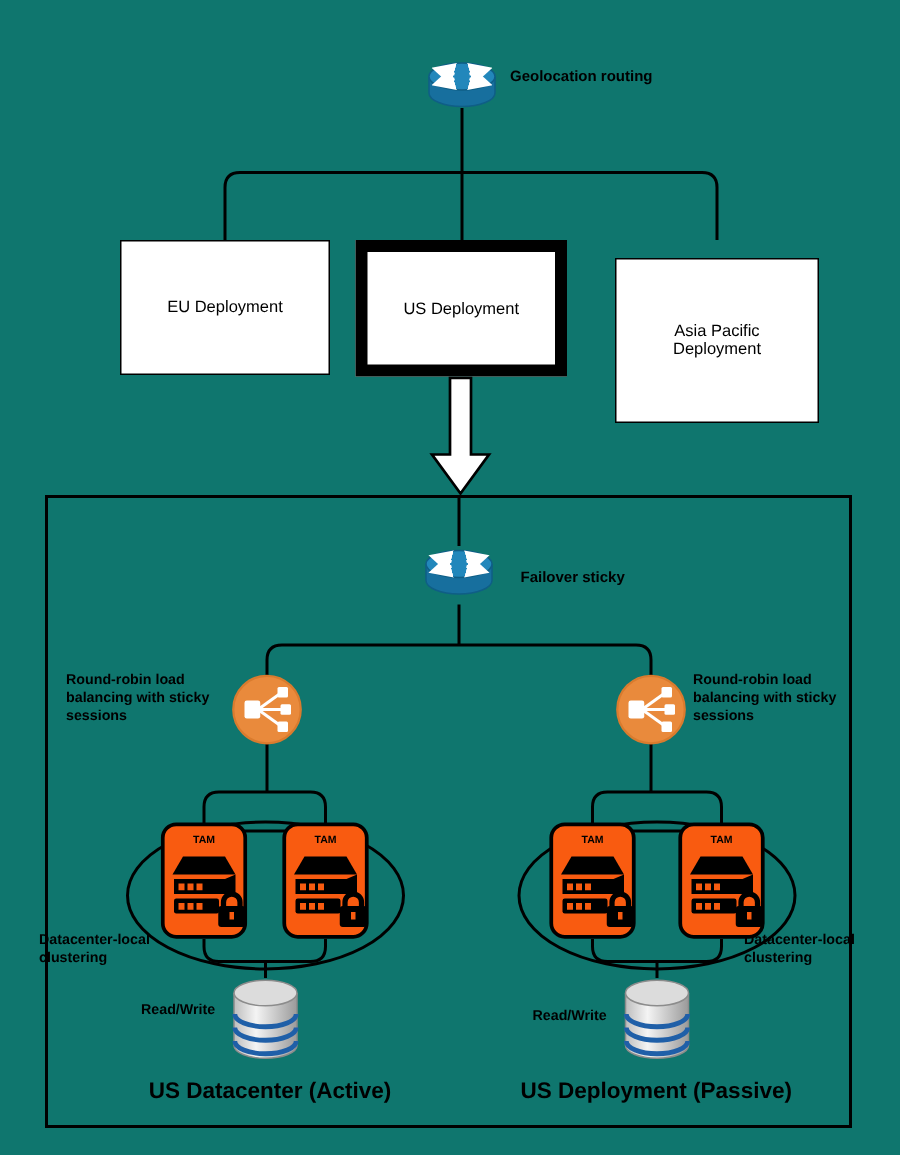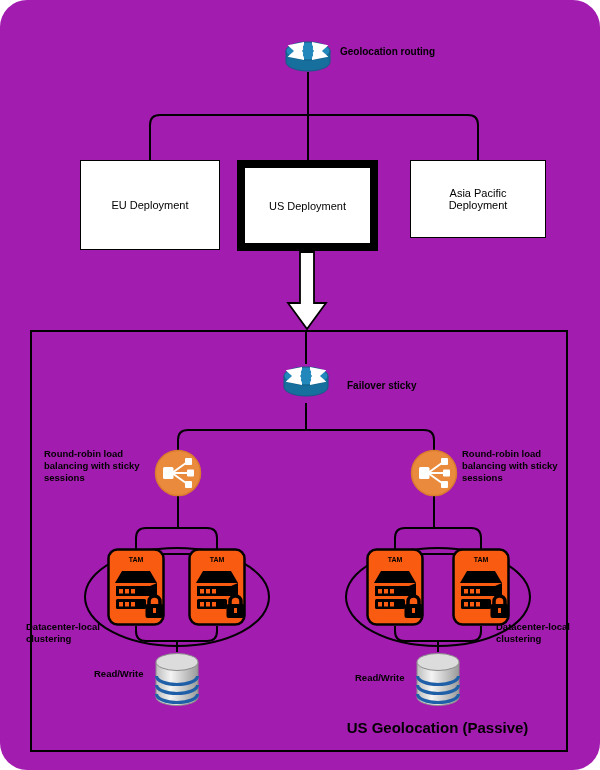--- a/index.html
+++ b/index.html
@@ -1,18 +1,18 @@
 <!DOCTYPE html>
 <html><head>
 <meta charset="utf-8">
 <style>
   html,body{margin:0;padding:0;background:#ffffff;}
   #canvas{
-    position:relative;width:600px;height:770px;background:#a21caf;overflow:hidden;
-    font-family:"Liberation Sans", sans-serif;color:#000;border-radius:27px;
+    position:relative;width:600px;height:770px;background:#0f766e;overflow:hidden;
+    font-family:"Liberation Sans", sans-serif;color:#000;
   }
   .abs{position:absolute;}
   .lbl{position:absolute;font-weight:bold;font-size:10px;line-height:12px;color:#000;}
   .lbl.small{font-size:9.5px;line-height:12px;}
   .center{}
   .right{}
   .dep-box{
     position:absolute;background:#fff;border:1px solid #000;
     display:flex;align-items:center;justify-content:center;
     font-size:11px;font-weight:normal;text-align:center;padding:0 14px;box-sizing:border-box;
@@ -125,21 +125,21 @@
     <use href="#router-glyph"></use>
   </svg>
   <div class="lbl" style="left:340px;top:46px">Geolocation routing</div>
 
   <div class="dep-box" style="left:80px;top:160px;width:140px;height:90px">
     <span>EU Deployment</span>
   </div>
   <div class="dep-box highlight" style="left:237px;top:160px;width:141px;height:91px">
     <span>US Deployment</span>
   </div>
-  <div class="dep-box" style="left:410px;top:160px;width:136px;height:78px">
+  <div class="dep-box" style="left:410px;top:172px;width:136px;height:110px">
     <span>Asia Pacific Deployment</span>
   </div>
 
   <svg class="abs icon" style="left:280px;top:363px" width="52" height="38">
     <use href="#router-glyph"></use>
   </svg>
   <div class="lbl" style="left:347px;top:380px">Failover sticky</div>
 
   <svg class="abs icon" style="left:154px;top:449px" width="48" height="48">
     <use href="#lb-glyph"></use>
@@ -175,15 +175,16 @@
   <svg class="abs icon" style="left:154px;top:650px" width="46" height="58">
     <use href="#db-glyph"></use>
   </svg>
   <div class="lbl small right" style="left:94px;top:668px;width:56px">Read/Write</div>
 
   <svg class="abs icon" style="left:415px;top:650px" width="46" height="58">
     <use href="#db-glyph"></use>
   </svg>
   <div class="lbl small right" style="left:355px;top:672px;width:56px">Read/Write</div>
 
-  <div class="dc-title" style="left:315px;top:719px;width:245px">US Geolocation (Passive)</div>
+  <div class="dc-title" style="left:55px;top:719px;width:250px">US Datacenter (Active)</div>
+  <div class="dc-title" style="left:315px;top:719px;width:245px">US Deployment (Passive)</div>
 
 </div>
 
 </body></html>

